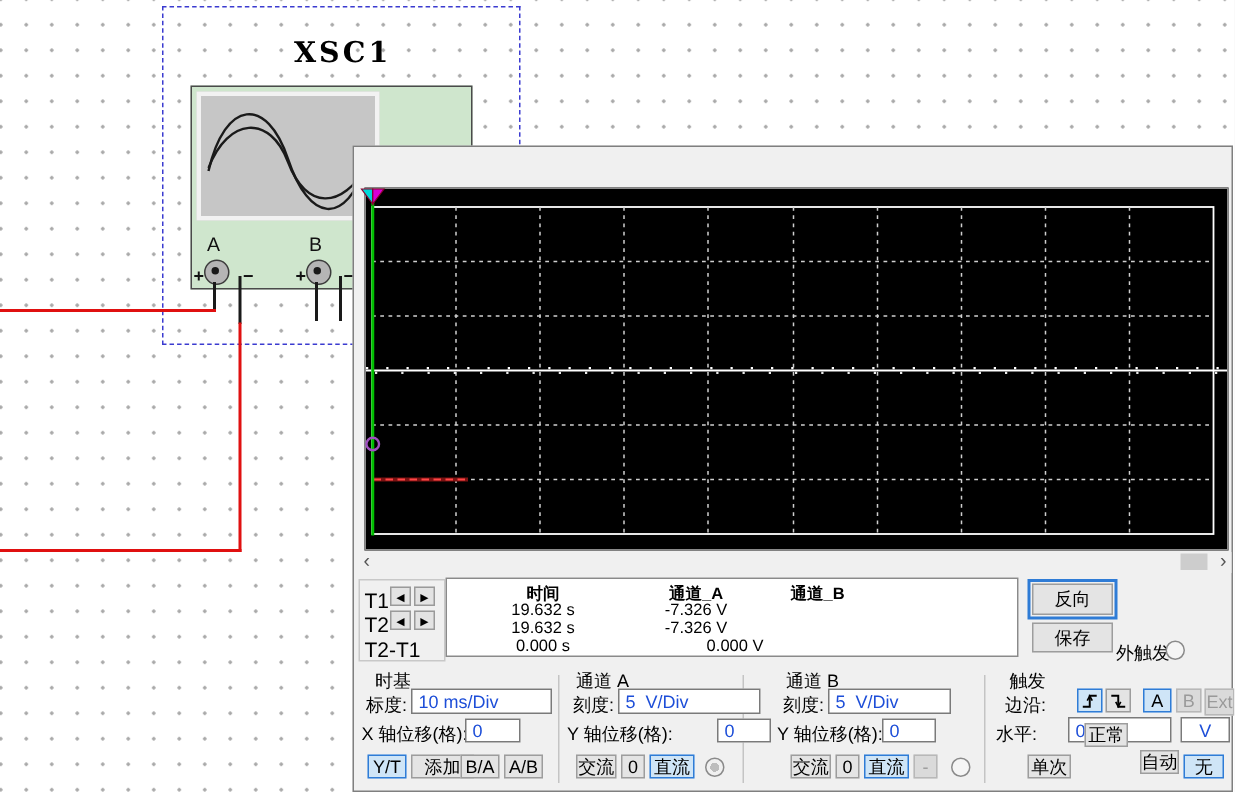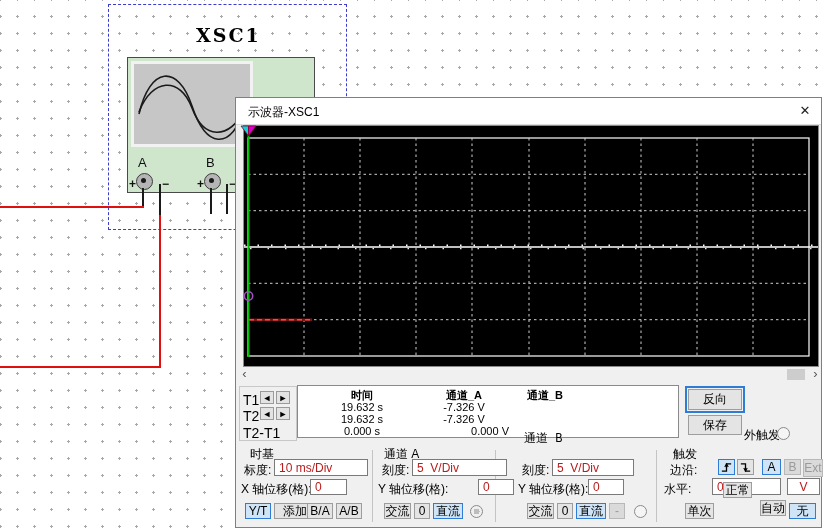--- a/index.html
+++ b/index.html
@@ -34,21 +34,21 @@
   .curbox{left:3px;top:288px;width:56px;height:53px;border:1px solid #c8c8c8;background:#f0f0f0;}
   .tlbl{font-size:14px;color:#000;}
   .tarrow{width:14px;height:13px;background:#e3e3e3;border:1px solid #9a9a9a;font-size:9px;line-height:12px;text-align:center;color:#000;box-sizing:border-box;}
   .rtable{left:61px;top:287px;width:382px;height:53px;background:#fff;border:1px solid #8a8a8a;box-sizing:border-box;}
   .rcell{font-size:11px;color:#000;width:90px;text-align:center;}
   .btn{background:#e4e4e4;border:1px solid #9d9d9d;font-size:12px;color:#000;text-align:center;box-sizing:border-box;display:flex;align-items:center;justify-content:center;cursor:pointer;}
   .btn.sel{background:#cfe5f7;border:1.5px solid #2f7cd6;}
   .btn.dis{background:#dadada;border:1px solid #b8b8b8;color:#9a9a9a;}
   .btn.focus{outline:2px solid #2f7cd6;outline-offset:1px;}
   .lbl{font-size:12px;color:#000;white-space:nowrap;}
-  .tbox{background:#fff;border:1px solid #7a7a7a;font-size:12px;color:#b91c1c;padding:0 4px;box-sizing:border-box;font-family:"Liberation Sans","DejaVu Sans",sans-serif;}
+  .tbox{background:#fff;border:1px solid #7a7a7a;font-size:12px;color:#1d4ed8;padding:0 4px;box-sizing:border-box;font-family:"Liberation Sans","DejaVu Sans",sans-serif;}
   .vdiv{width:1px;background:#c4c4c4;}
   .radio{width:13px;height:13px;border-radius:50%;border:1px solid #8a8a8a;background:#f5f5f5;box-sizing:border-box;}
   .radio.dot{background:radial-gradient(circle at 50% 50%, #bdbdbd 0 3px, #f0f0f0 3px);}
 </style>
 </head>
 <body>
 
 <div class="stage">
 
   <div class="abs schematic">
@@ -85,24 +85,20 @@
     <div class="abs blkwire" style="left:210px;top:188px;width:2px;height:26px;"></div>
     <div class="abs blkwire" style="left:226px;top:184px;width:2px;height:30px;"></div>
 
     <div class="abs redwire" style="left:0px;top:206px;width:144px;height:2px;"></div>
     <div class="abs redwire" style="left:159px;top:215px;width:2px;height:153px;"></div>
     <div class="abs redwire" style="left:0px;top:366px;width:161px;height:2px;"></div>
   </div>
 
   <div class="abs dialog">
 
-    <div class="abs titlebar">
-      <div class="abs title">示波器-XSC1</div>
-      <div class="abs closex">✕</div>
-    </div>
 
     <div class="abs disp">
       <svg width="574" height="240" viewBox="0 0 574 240" style="overflow:visible">
 
         <rect x="4" y="12" width="561" height="218" fill="none" stroke="#ffffff" stroke-width="1.2"></rect>
 
         <g stroke="#cfcfcf" stroke-width="1" stroke-dasharray="2.5 3">
           <line x1="60" y1="12" x2="60" y2="230"></line>
             <line x1="116" y1="12" x2="116" y2="230"></line>
           <line x1="172" y1="12" x2="172" y2="230"></line>
@@ -193,21 +189,21 @@
     <div class="abs lbl" style="left:148px;top:348px;">通道 A</div>
     <div class="abs lbl" style="left:146px;top:364px;">刻度:</div>
     <input class="abs tbox" style="left: 176px; top: 361px; width: 95px; height: 17px;" value="5  V/Div">
     <div class="abs lbl" style="left:142px;top:383px;">Y 轴位移(格):</div>
     <input class="abs tbox" style="left: 242px; top: 381px; width: 36px; height: 16px;" value="0">
     <div class="abs btn" style="left:148px;top:405px;width:27px;height:16px;">交流</div>
     <div class="abs btn" style="left:178px;top:405px;width:16px;height:16px;">0</div>
     <div class="abs btn sel" style="left:197px;top:405px;width:30px;height:16px;">直流</div>
     <div class="abs radio dot" style="left:234px;top:407px;"></div>
 
-    <div class="abs lbl" style="left:288px;top:332px;font-family:Liberation Mono, monospace;">通道 B</div>
+    <div class="abs lbl" style="left:288px;top:348px;">通道 B</div>
     <div class="abs lbl" style="left:286px;top:364px;">刻度:</div>
     <input class="abs tbox" style="left: 316px; top: 361px; width: 82px; height: 17px;" value="5  V/Div">
     <div class="abs lbl" style="left:282px;top:383px;">Y 轴位移(格):</div>
     <input class="abs tbox" style="left: 352px; top: 381px; width: 36px; height: 16px;" value="0">
     <div class="abs btn" style="left:291px;top:405px;width:27px;height:16px;">交流</div>
     <div class="abs btn" style="left:321px;top:405px;width:16px;height:16px;">0</div>
     <div class="abs btn sel" style="left:340px;top:405px;width:30px;height:16px;">直流</div>
     <div class="abs btn dis" style="left:373px;top:405px;width:16px;height:16px;">-</div>
     <div class="abs radio" style="left:398px;top:407px;"></div>
 

